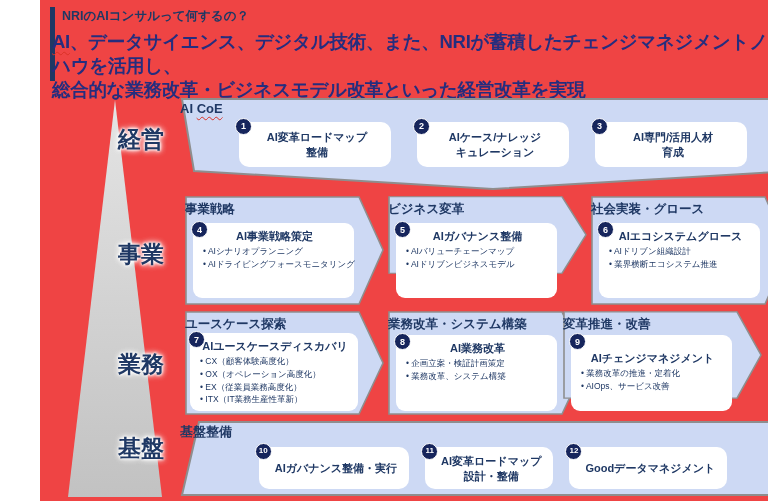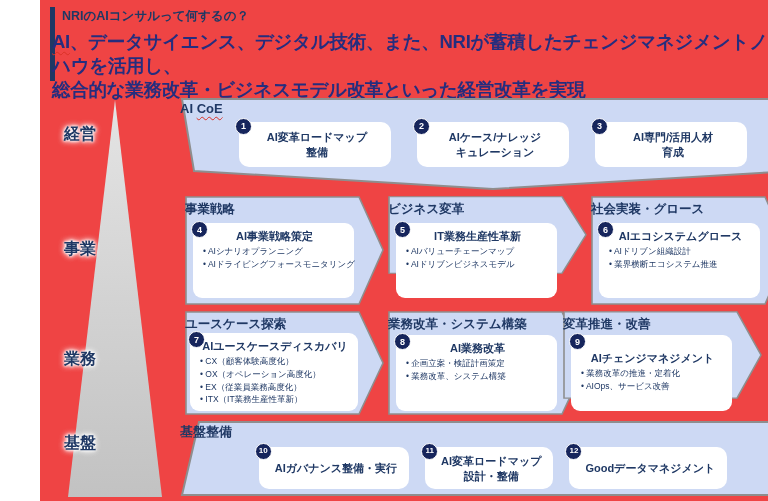--- a/index.html
+++ b/index.html
@@ -8,21 +8,21 @@
     position:relative; width:768px; height:501px; background:#ef4444;
     font-family:"Liberation Sans","DejaVu Sans",sans-serif; overflow:hidden;margin-left:40px;
   }
   
   .accent-bar { position:absolute; left:10px; top:7px; width:5px; height:74px; background:#1f3864; }
   .kicker { position:absolute; left:22px; top:8px; font-size:12.5px; font-weight:bold; color:#1f3864; }
   .headline { position:absolute; left:12px; top:30px; width:745px; font-size:18.5px; font-weight:bold; color:#252d7e; line-height:24px; letter-spacing:-0.3px; }
   .sq { text-decoration-line:underline; text-decoration-style:wavy; text-decoration-color:#d93025; text-decoration-thickness:1px; text-underline-offset:3px; }
   
   .pyramid-svg { position:absolute; left:24px; top:96px; }
-  .level-label { position:absolute; left:24px; width:100px; text-align:left; font-size:16px; font-weight:bold; color:#1f3864;
+  .level-label { position:absolute; left:24px; width:100px; text-align:right; font-size:23px; font-weight:bold; color:#1f3864;
     text-shadow:0 0 3px #fff,0 0 3px #fff,0 0 6px #fff,0 0 6px #fff; }
   
   .band, .panel { position:absolute; }
   .shape { position:absolute; left:0; top:0; width:100%; height:100%; }
   .band-title { position:absolute; top:4px; left:0; width:100%; text-align:left; font-size:13px; font-weight:bold; color:#1f3864; }
   .panel-heading { position:absolute; top:5px; left:0; width:176px; text-align:left; font-size:12.5px; font-weight:bold; color:#1f3864; }
   .card-row { position:absolute; left:24px; right:24px; display:flex; justify-content:center; gap:26px; }
   .card { position:relative; background:#fff; border-radius:10px; min-height:45px; padding:6px 12px 5px 16px;
     display:flex; flex-direction:column; justify-content:center; text-align:center;
     font-size:11px; font-weight:bold; color:#1f3864; line-height:1.35; }
@@ -100,21 +100,21 @@
     </div>
   </div>
 
   <div class="panel" style="left:348px; top:196px; width:200px; height:78px;">
     <svg class="shape" viewBox="0 0 200 109" preserveAspectRatio="none">
       <polygon points="1,1 174,1 198,54 174,108 1,108" fill="#cdd9f4" stroke="#8e8e8e" stroke-width="1.6"></polygon>
     </svg>
     <div class="panel-heading">ビジネス変革</div>
     <div class="panel-card" style="top:27px; height:75px;">
       <div class="badge">5</div>
-      <div class="panel-card-title">IT業務生産性革新</div>
+      <div class="panel-card-title">AIガバナンス整備</div>
       <div class="bl">AIバリューチェーンマップ</div>
       <div class="bl">AIドリブンビジネスモデル</div>
     </div>
   </div>
 
   <div class="panel" style="left:551px; top:196px; width:200px; height:109px;">
     <svg class="shape" viewBox="0 0 200 109" preserveAspectRatio="none">
       <polygon points="1,1 174,1 198,54 174,108 1,108" fill="#cdd9f4" stroke="#8e8e8e" stroke-width="1.6"></polygon>
     </svg>
     <div class="panel-heading">社会実装・グロース</div>

